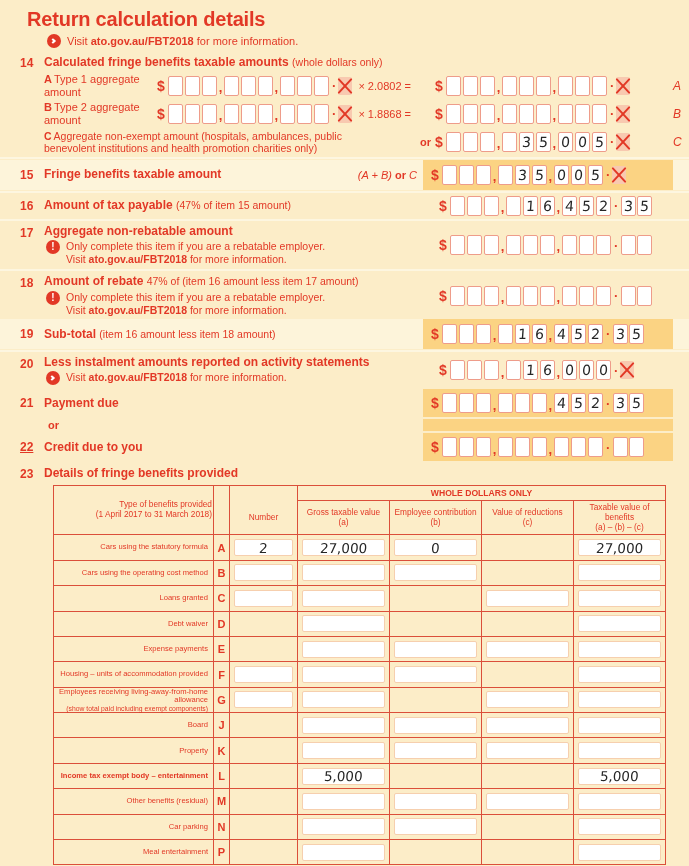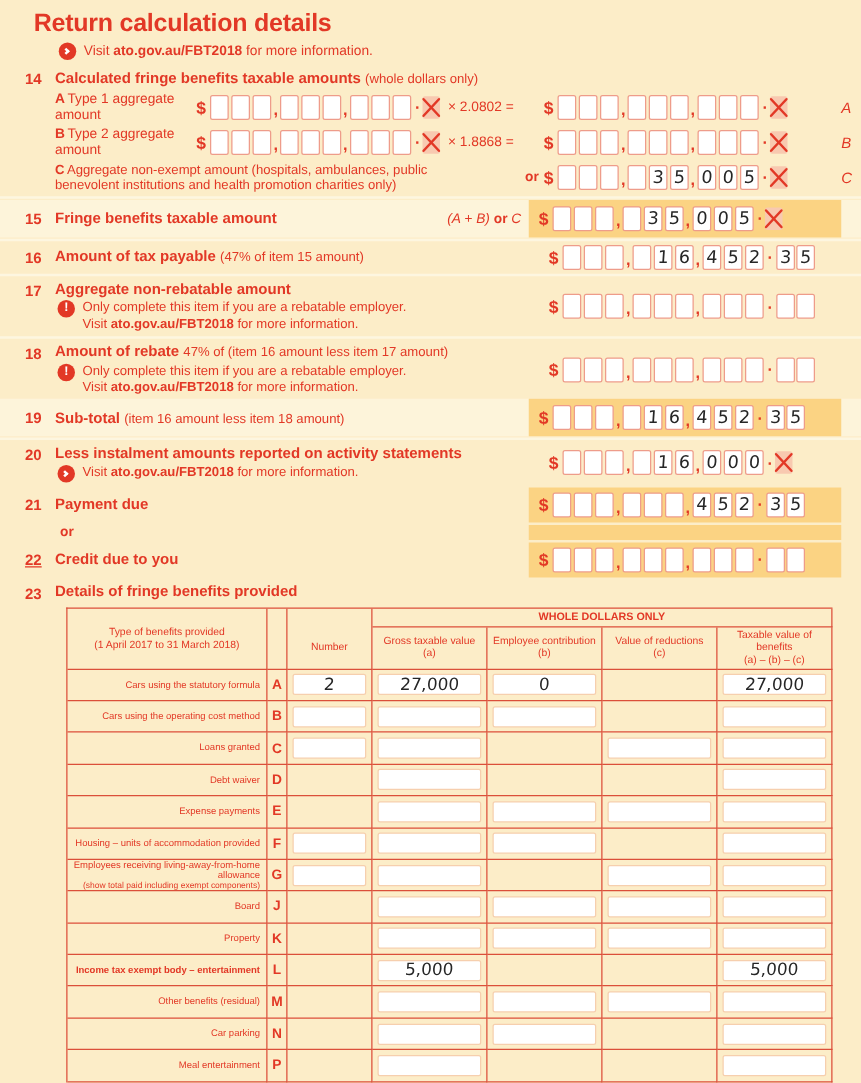--- a/index.html
+++ b/index.html
@@ -607,21 +607,21 @@
         </div>
     </div>
   </div>
 
   <div class="item h23">
     <span class="inum">23</span>
     <span class="ilabel">Details of fringe benefits provided</span>
   </div>
 
   <div id="benefits-table">
-    <div class="tc th" style="grid-row:1/3;grid-column:1;">
+    <div class="tc th" style="grid-row:1/3;grid-column:1;align-items:flex-end;">
       <div>Type of benefits provided</div>
       <div>(1 April 2017 to 31 March 2018)</div>
     </div>
     <div class="tc th" style="grid-row:1/3;grid-column:2;"></div>
     <div class="tc th wdo" style="grid-row:1;grid-column:4/8;">
       <span>WHOLE DOLLARS ONLY</span>
     </div>
     <div class="tc th num-h" style="grid-row:1/3;grid-column:3;">
       <div>Number</div>
     </div>

